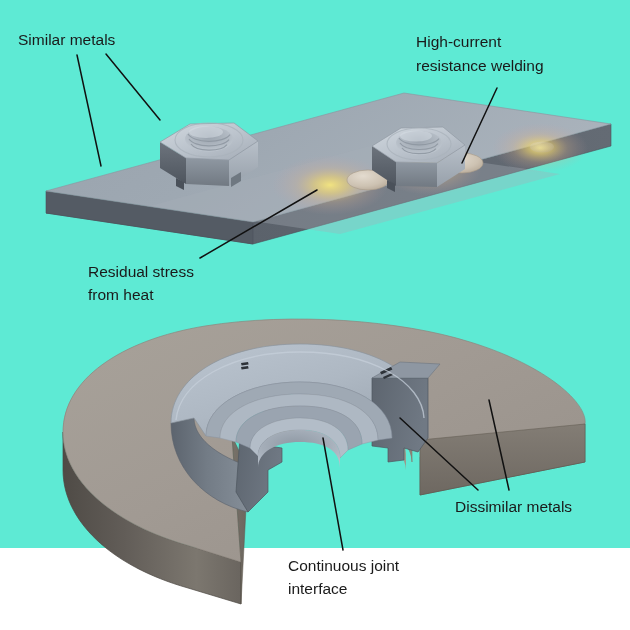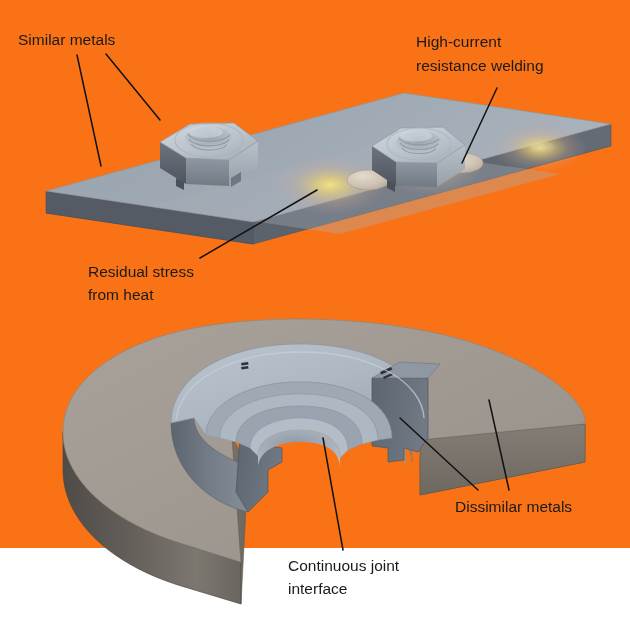--- a/index.html
+++ b/index.html
@@ -11,21 +11,21 @@
   body {
     width: 630px;
     height: 630px;
     overflow: hidden;
     font-family: "Liberation Sans", sans-serif;
   }
   #stage {
     position: relative;
     width: 630px;
     height: 548px;
-    background: #f97316;
+    background: #5eead4;
   }
   #figure-svg {
     position: absolute;
     left: 0;
     top: 0;
     width: 630px;
     height: 630px;
     display: block;
   }
   .callout-text {

